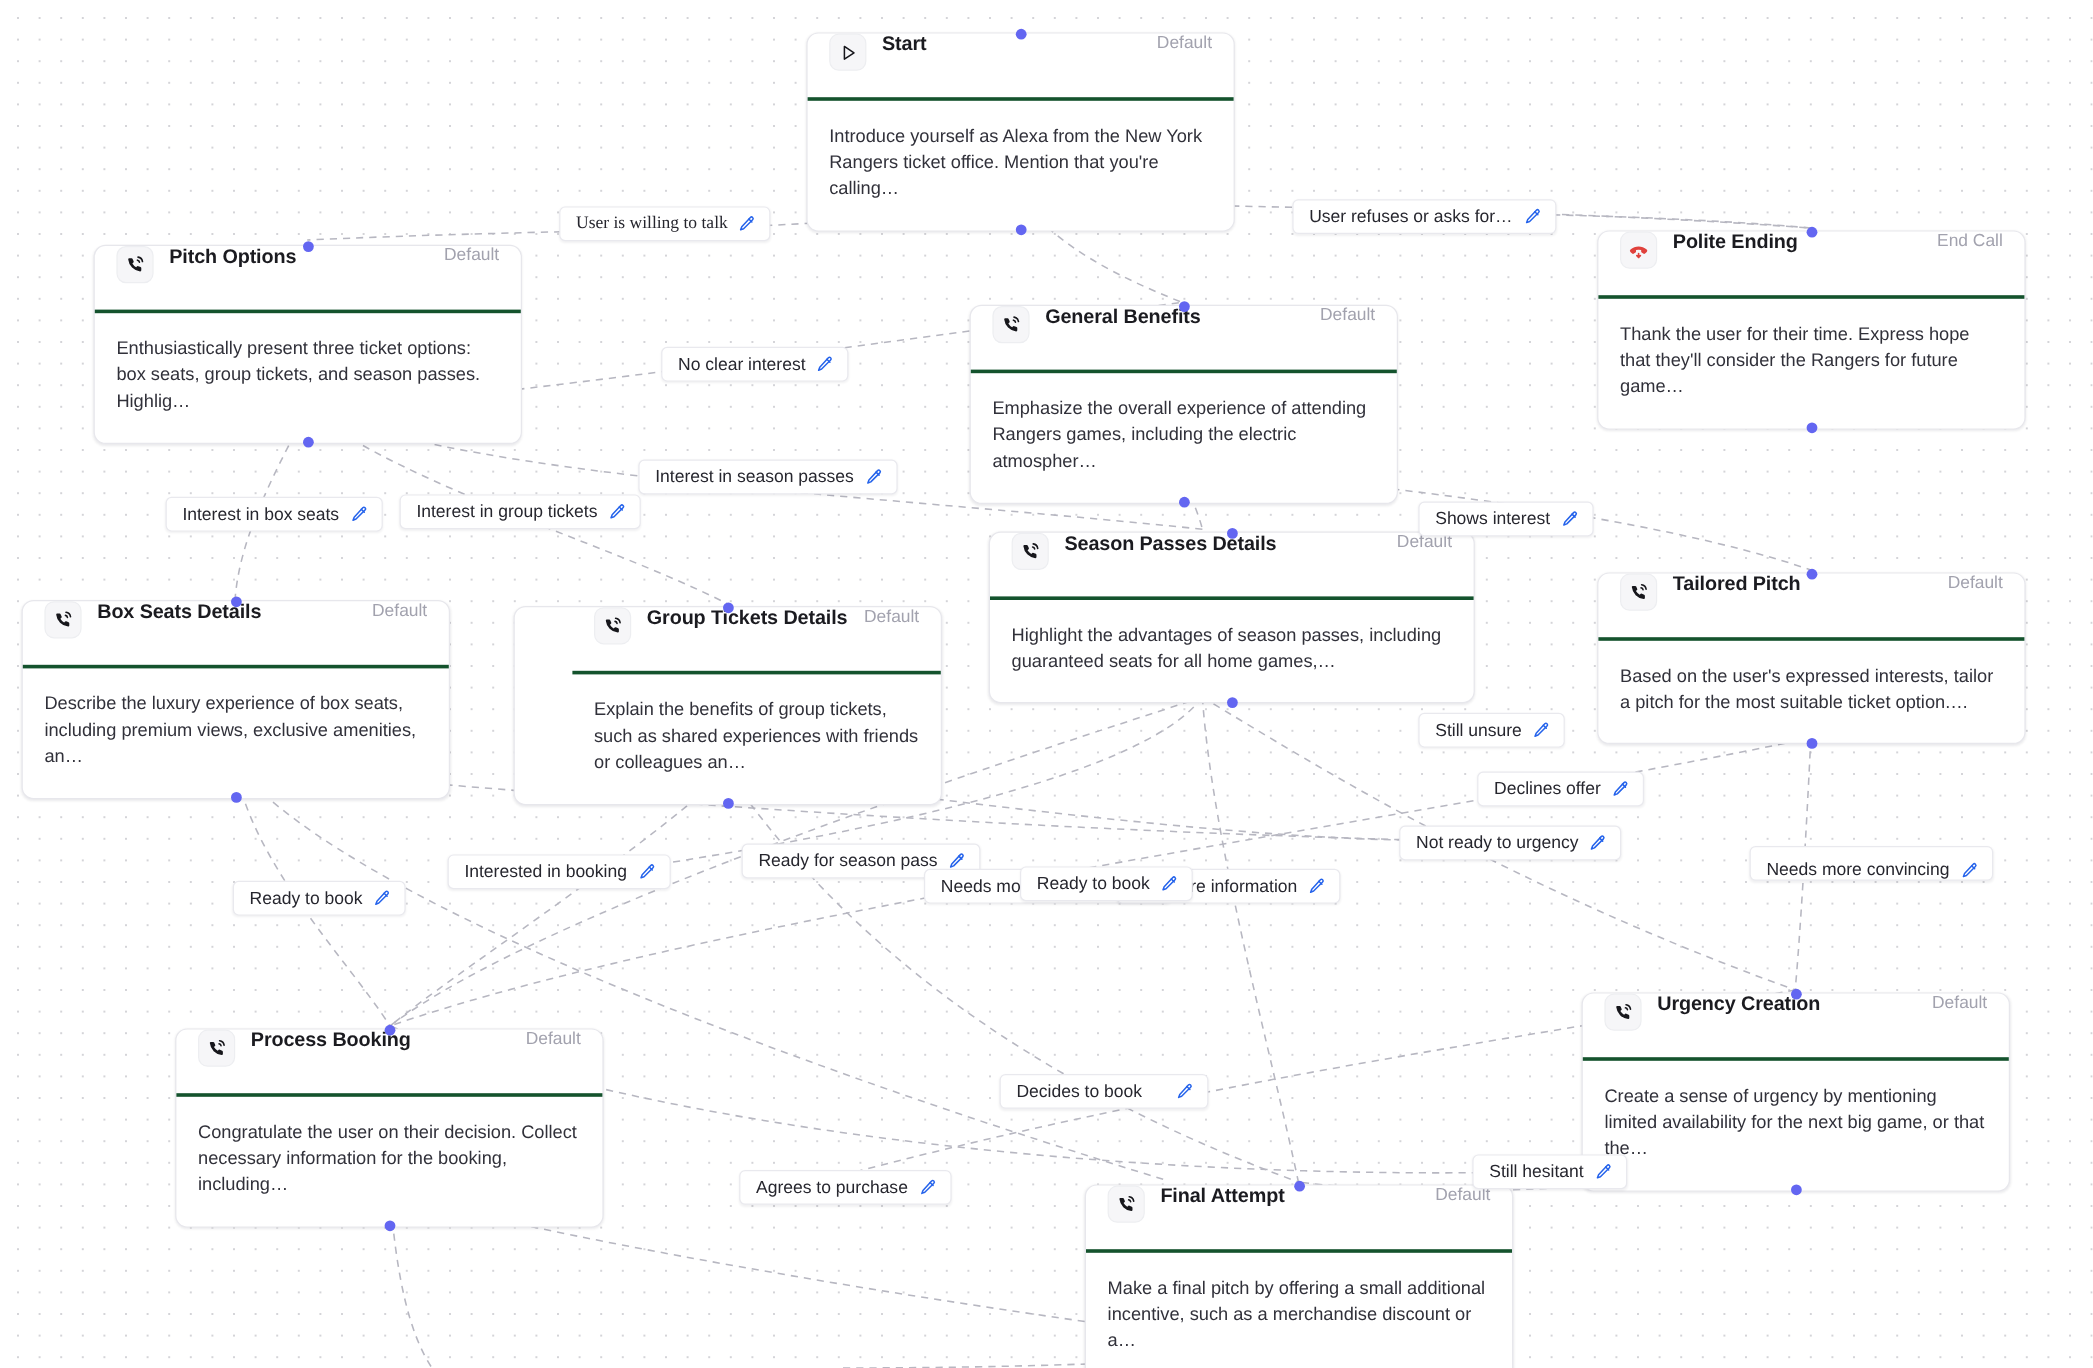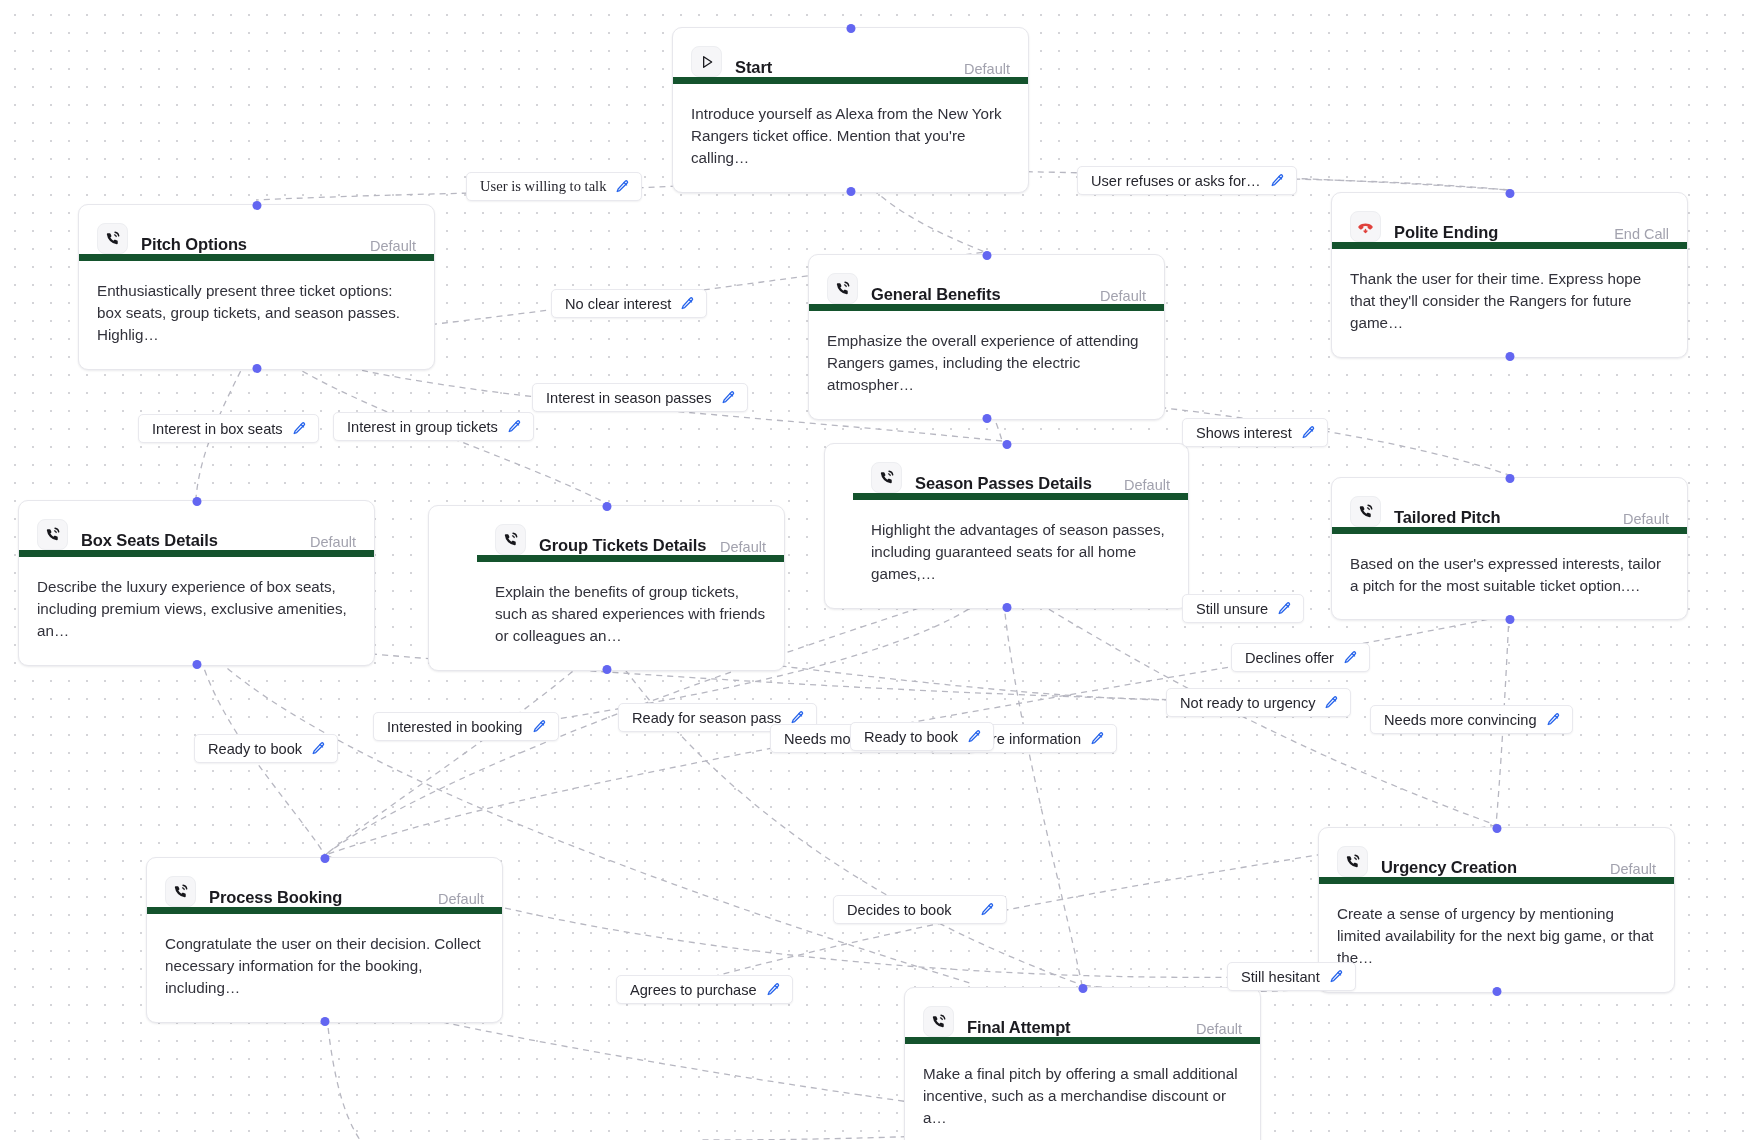--- a/index.html
+++ b/index.html
@@ -32,24 +32,24 @@
     position: absolute;
     background: #ffffff;
     border: 1px solid #e7e7ec;
     border-radius: 10px;
     box-shadow: 0 1px 2px rgba(16,24,40,0.05), 0 1px 3px rgba(16,24,40,0.04);
     z-index: 3;
     overflow: visible;
   }
   .node-header {
     display: flex;
-    align-items: flex-end;
+    align-items: flex-start;
     height: 56px;
     padding: 0 18px;
-    border-bottom: 7px solid #14532d;
+    border-bottom: 3px solid #14532d;
   }
   .node-icon {
     width: 31px;
     height: 31px;
     border-radius: 8px;
     background: #f6f6f8;
     border: 1px solid #edeef1;
     display: flex;
     align-items: center;
     justify-content: center;
@@ -222,21 +222,21 @@
               <path d="M15.6 3.2a6.2 6.2 0 0 1 5.2 5.2M14.9 6.8a2.8 2.8 0 0 1 2.3 2.3"></path>
               <path d="M14.5 13.9l-1.2 1.2a12.5 12.5 0 0 1-4.4-4.4l1.2-1.2a1.3 1.3 0 0 0 .3-1.4L9.2 5.4A1.3 1.3 0 0 0 7.9 4.6H5.3A1.3 1.3 0 0 0 4 6a15.8 15.8 0 0 0 14 14 1.3 1.3 0 0 0 1.4-1.3v-2.6a1.3 1.3 0 0 0-.8-1.2l-2.7-1.1a1.3 1.3 0 0 0-1.4.1z" fill="#17171c" stroke="none"></path>
             </svg>
           </span>
           <span class="node-title">General Benefits</span>
           <span class="node-badge">Default</span>
         </div>
         <div class="node-body">Emphasize the overall experience of attending Rangers games, including the electric atmospher…</div>
         <div class="handle bottom"></div>
       </div>
-      <div class="node" style="left: 824px; top: 443px; width: 365px; min-height: 136px; padding-left: 28px;">
+      <div class="node" style="left: 824px; top: 443px; width: 405px; min-height: 136px;">
         <div class="handle top"></div>
         <div class="node-header">
           <span class="node-icon">
             <svg width="17" height="17" viewBox="0 0 24 24" fill="none" stroke="#17171c" stroke-width="1.9" stroke-linecap="round" stroke-linejoin="round">
               <path d="M15.6 3.2a6.2 6.2 0 0 1 5.2 5.2M14.9 6.8a2.8 2.8 0 0 1 2.3 2.3"></path>
               <path d="M14.5 13.9l-1.2 1.2a12.5 12.5 0 0 1-4.4-4.4l1.2-1.2a1.3 1.3 0 0 0 .3-1.4L9.2 5.4A1.3 1.3 0 0 0 7.9 4.6H5.3A1.3 1.3 0 0 0 4 6a15.8 15.8 0 0 0 14 14 1.3 1.3 0 0 0 1.4-1.3v-2.6a1.3 1.3 0 0 0-.8-1.2l-2.7-1.1a1.3 1.3 0 0 0-1.4.1z" fill="#17171c" stroke="none"></path>
             </svg>
           </span>
           <span class="node-title">Season Passes Details</span>
           <span class="node-badge">Default</span>
@@ -418,21 +418,21 @@
       </div>
       <div class="edge-label" style="left: 1166px; top: 688px;">
         <span>Not ready to urgency</span>
         <span>
           <svg class="pencil-icon" width="15" height="15" viewBox="0 0 24 24" fill="none" stroke="#2563eb" stroke-width="2" stroke-linecap="round" stroke-linejoin="round">
             <path d="M16.5 3.5a2.1 2.1 0 0 1 3 3L7.5 18.5 3.5 20l1.5-4z"></path>
             <path d="M14.5 5.5l4 4"></path>
           </svg>
         </span>
       </div>
-      <div class="edge-label" style="left: 1370px; top: 705px;">
+      <div class="edge-label" style="left: 1458px; top: 705px; align-items: flex-end;">
         <span>Needs more convincing</span>
         <span>
           <svg class="pencil-icon" width="15" height="15" viewBox="0 0 24 24" fill="none" stroke="#2563eb" stroke-width="2" stroke-linecap="round" stroke-linejoin="round">
             <path d="M16.5 3.5a2.1 2.1 0 0 1 3 3L7.5 18.5 3.5 20l1.5-4z"></path>
             <path d="M14.5 5.5l4 4"></path>
           </svg>
         </span>
       </div>
       <div class="edge-label" style="left: 570px; top: 703px; margin-left: 48px;">
         <span>Ready for season pass</span>

